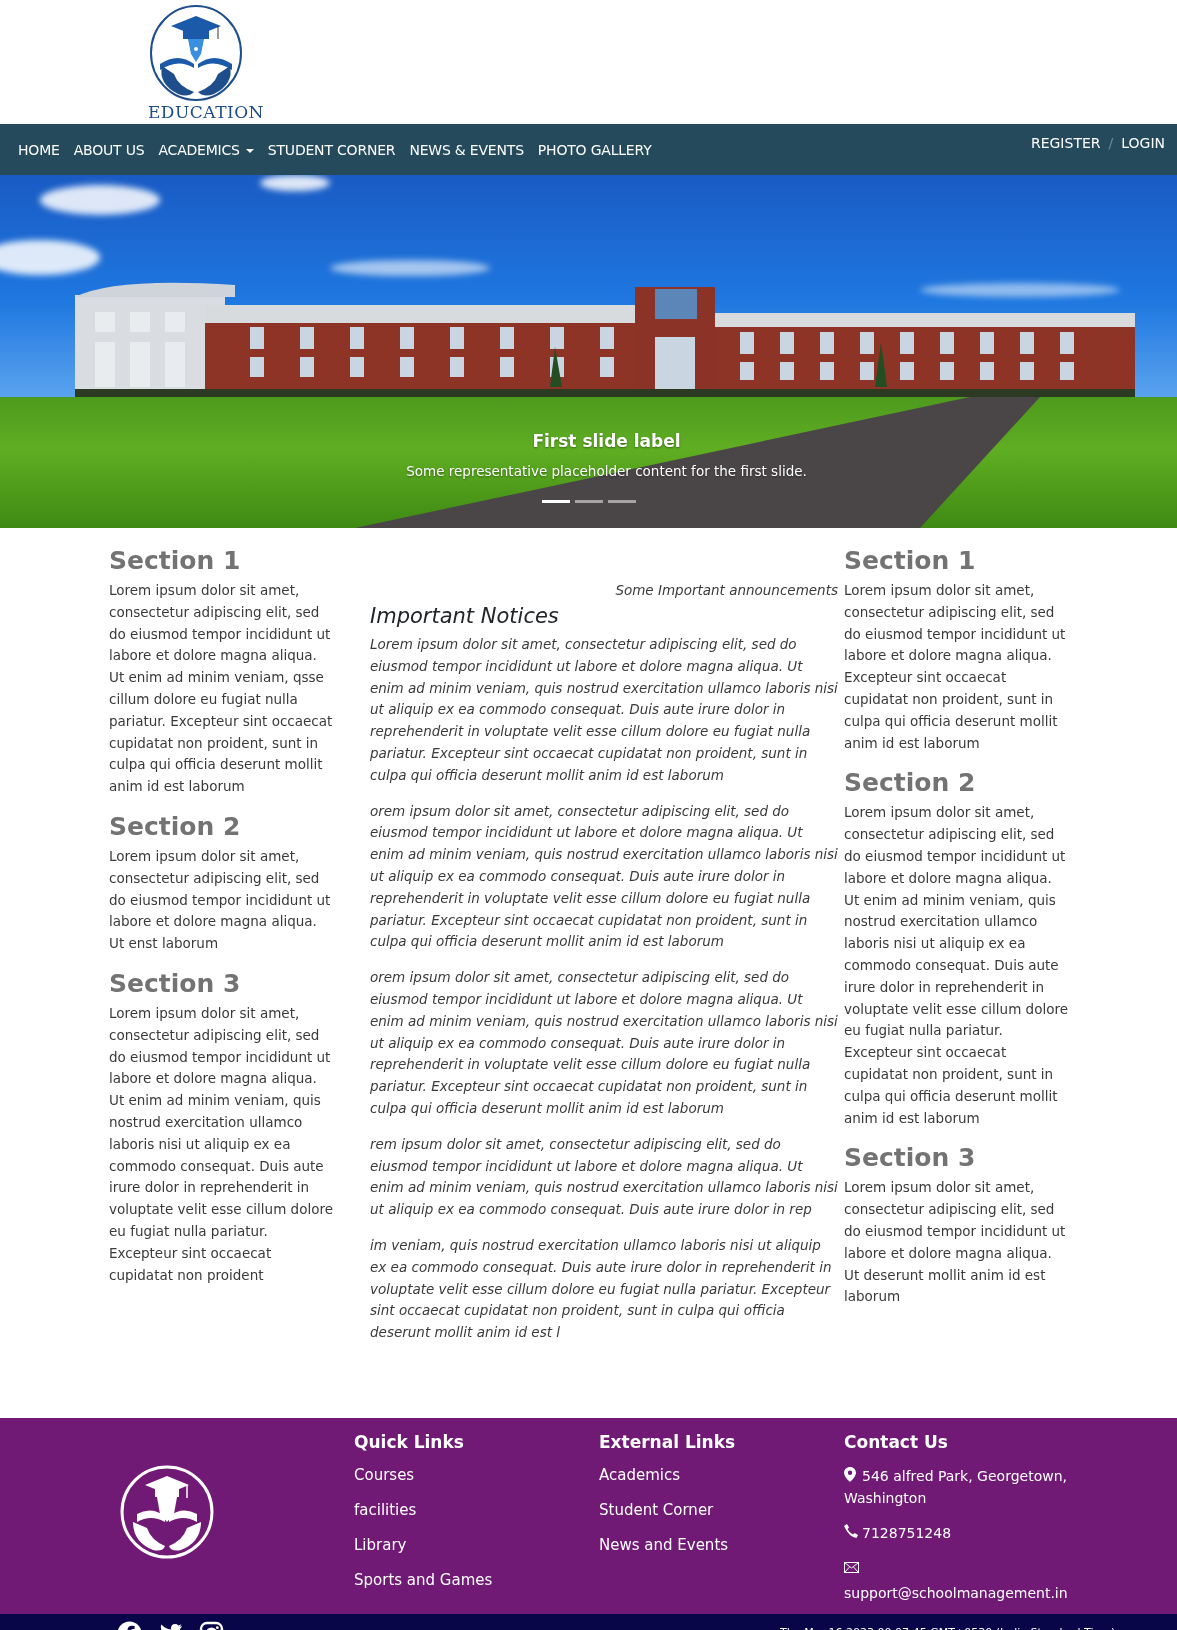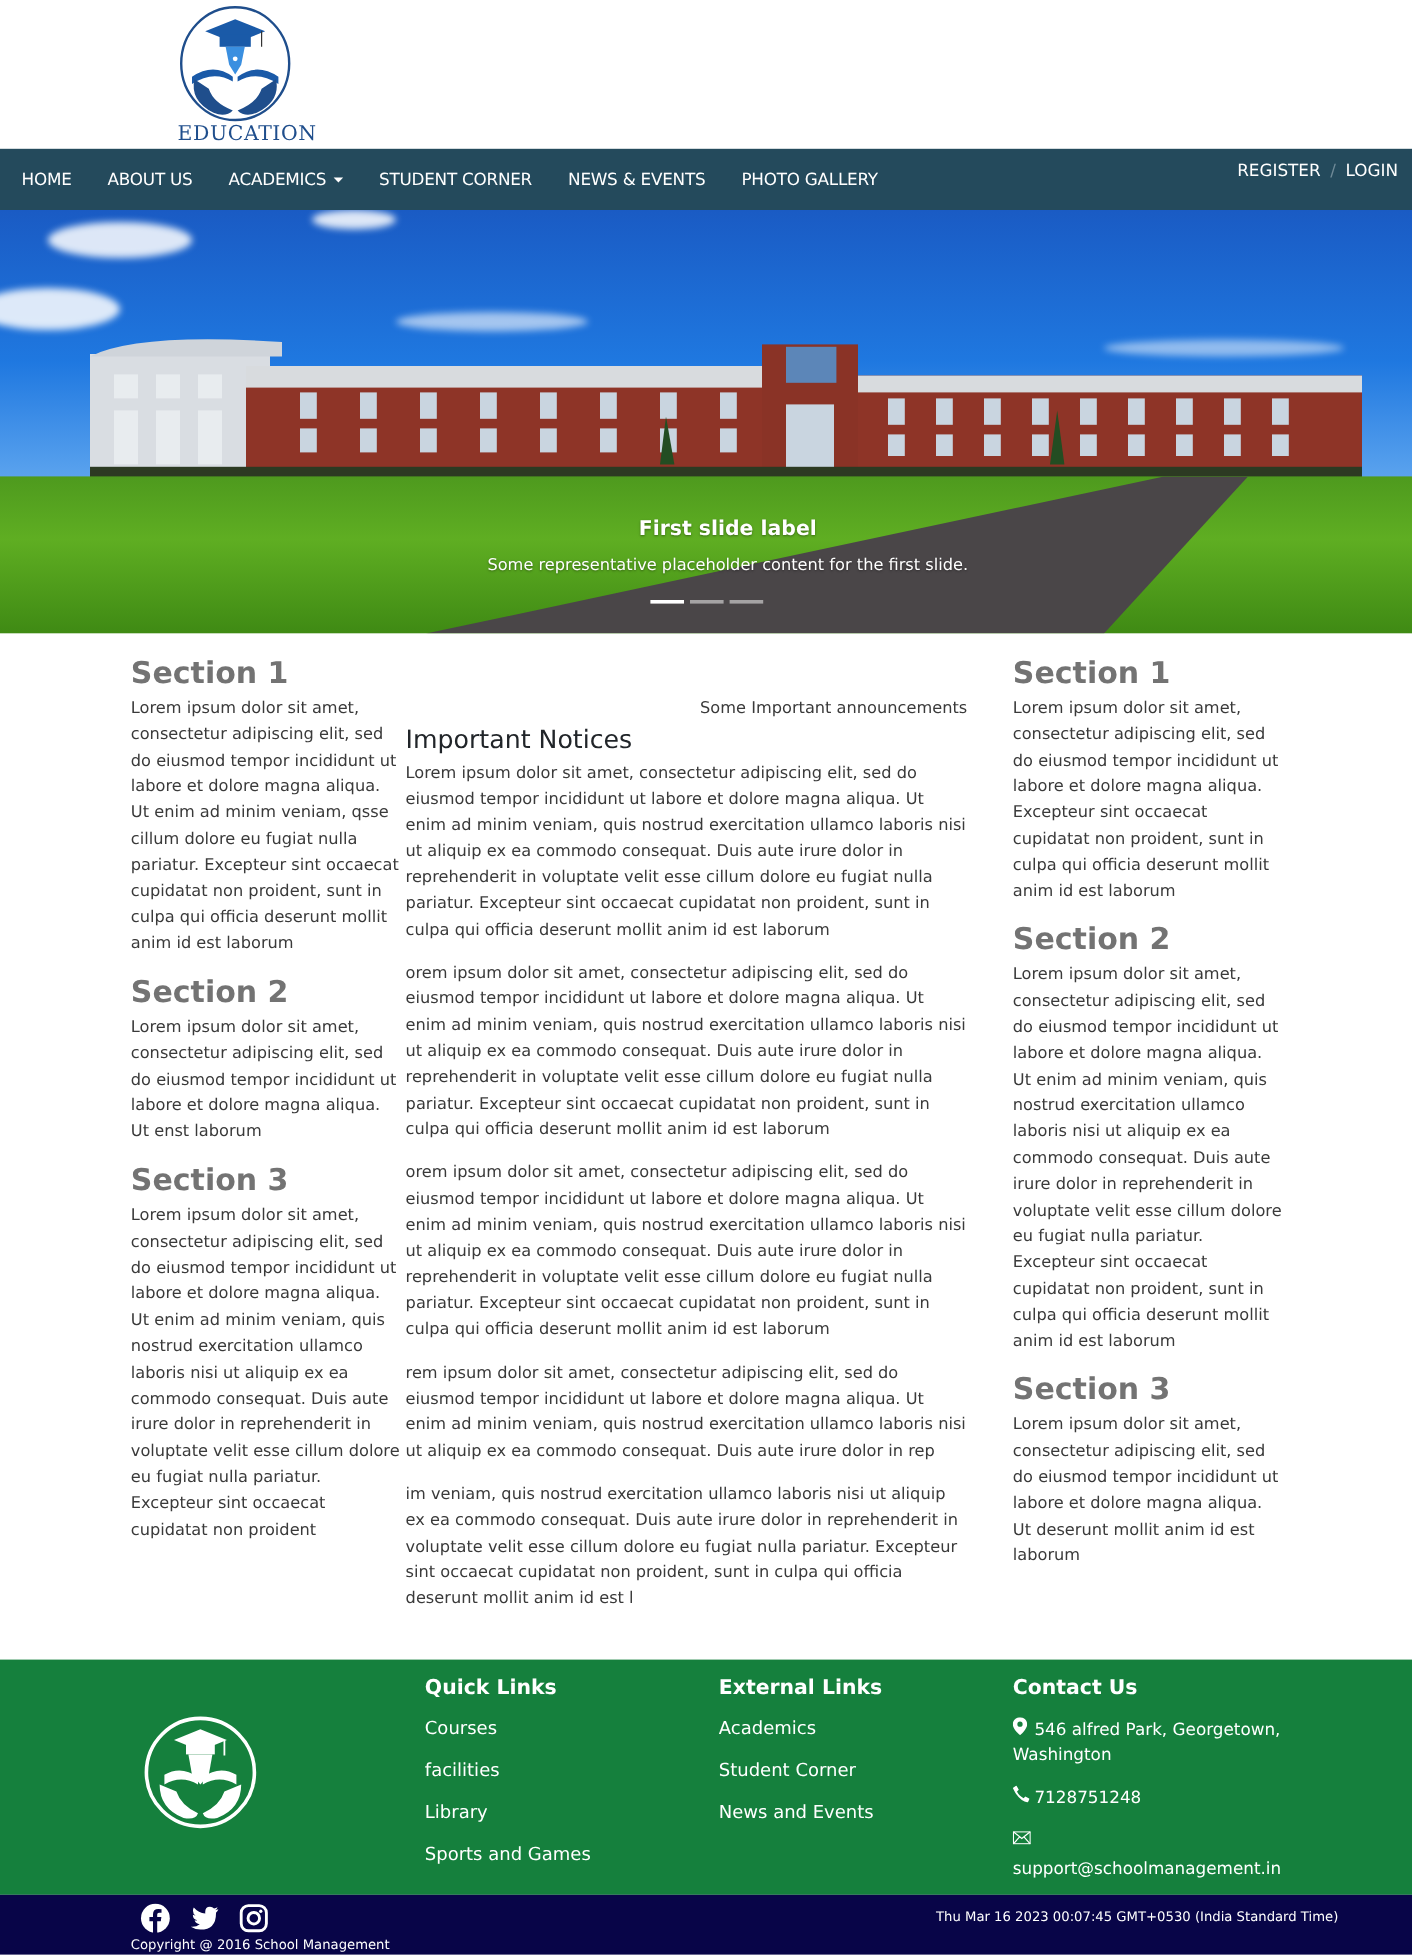--- a/index.html
+++ b/index.html
@@ -10,21 +10,21 @@
   .site-header { position: relative; height: 124px; background: #fff; }
   .logo { position: absolute; left: 138px; top: 2px; width: 124px; height: 122px; }
   .logo svg { display: block; }
   .logo-text { position: absolute; left: 140px; top: 102px; width: 124px; text-align: right;
     font-family: "DejaVu Serif", "Liberation Serif", serif; font-size: 17px; color: #1f4e8c; letter-spacing: 0.5px; }
   .site-title { position: absolute; left: 518px; top: 38px; font-size: 34px; font-weight: 500;
     color: #1c1c1c; letter-spacing: 0.3px; white-space: nowrap; font-family: "DejaVu Sans", sans-serif; }
 
   
   .navbar { height: 51px; background: #244a5c; position: relative; }
-  .nav-list { position: absolute; left: 18px; top: 0; height: 51px; display: flex; align-items: center; list-style: none; gap: 16px; }
+  .nav-list { position: absolute; left: 18px; top: 0; height: 51px; display: flex; align-items: center; list-style: none; }
   .nav-item { color: #ffffff; font-size: 14px; margin-right: 14px; white-space: nowrap; cursor: pointer; letter-spacing: -0.2px; }
   .caret { display: inline-block; width: 0; height: 0; border-left: 4px solid transparent; border-right: 4px solid transparent;
     border-top: 4px solid #fff; margin-left: 6px; vertical-align: middle; }
   .nav-auth { position: absolute; right: 12px; top: 11px; font-size: 14px; color: #fff; display: flex; align-items: center; }
   .nav-auth .sep { color: #6f8a97; margin: 0 8px; }
 
   
   .carousel { position: relative; height: 353px; overflow: hidden; }
   .carousel .sky { position: absolute; left: 0; top: 0; width: 100%; height: 230px;
     background: linear-gradient(180deg, #1a5bc4 0%, #1f78e0 55%, #5fa6ef 100%); }
@@ -37,30 +37,30 @@
     text-shadow: 0 1px 2px rgba(0,0,0,0.4); padding-left: 36px; }
   .caption h5 { font-size: 17px; font-weight: 600; margin-bottom: 12px; }
   .caption p { font-size: 13.5px; }
   .indicators { position: absolute; left: 0; right: 0; top: 325px; display: flex; justify-content: center; gap: 5px; }
   .indicator { width: 28px; height: 3px; background: rgba(255,255,255,0.5); cursor: pointer; }
   .indicator.active { background: #fff; }
 
   
   .main { position: relative; height: 855px; }
   .col-left { position: absolute; left: 109px; top: 20px; width: 225px; }
-  .col-mid { position: absolute; left: 338px; top: 20px; width: 468px; }
+  .col-mid { position: absolute; left: 370px; top: 20px; width: 468px; font-style: italic; }
   .col-right { position: absolute; left: 844px; top: 20px; width: 225px; }
   .sec-title { font-size: 25px; font-weight: 700; color: #737373; margin-bottom: 6px; line-height: 26px; }
   .sec-text { font-size: 13.5px; line-height: 21.8px; color: #3a3a3a; margin-bottom: 16px; }
   .announce { text-align: right; font-size: 13.5px; color: #3a3a3a; margin-top: 34px; margin-bottom: 4px; }
   .notices-title { font-size: 21px; font-weight: 500; margin-bottom: 4px; line-height: 28px; }
   .notice-p { font-size: 13.5px; line-height: 21.8px; color: #3a3a3a; margin-bottom: 14px; }
 
   
-  .footer { position: relative; height: 196px; background: #15803d; color: #fff; }
+  .footer { position: relative; height: 196px; background: #701a75; color: #fff; margin-top: 35px; }
   .footer-logo { position: absolute; left: 119px; top: 46px; width: 96px; height: 96px; }
   .f-col { position: absolute; top: 14px; }
   .f-col h5 { font-size: 17px; font-weight: 600; margin-bottom: 14px; }
   .f-col a { display: block; color: #fff; text-decoration: none; font-size: 15px; margin-bottom: 17px; cursor: pointer; }
   .contact-row { font-size: 14px; line-height: 21px; margin-bottom: 14px; }
   .contact-row .ico { display: inline-block; width: 18px; vertical-align: middle; }
 
   .bottom-bar { position: relative; height: 50px; background: #080548; color: #fff; }
   .socials { position: absolute; left: 117px; top: 7px; display: flex; gap: 16px; }
   .socials span { width: 25px; height: 25px; display: inline-block; cursor: pointer; }

